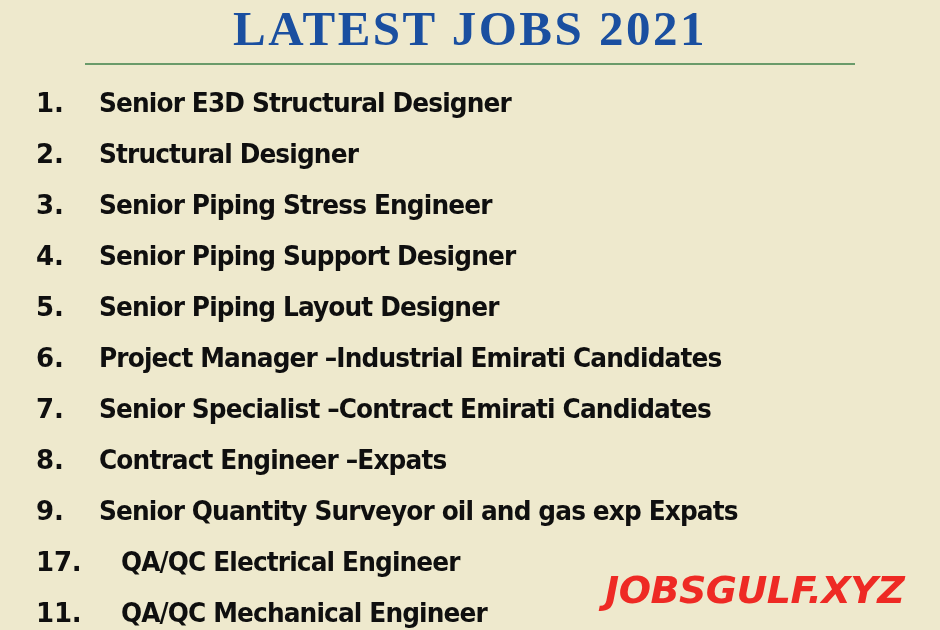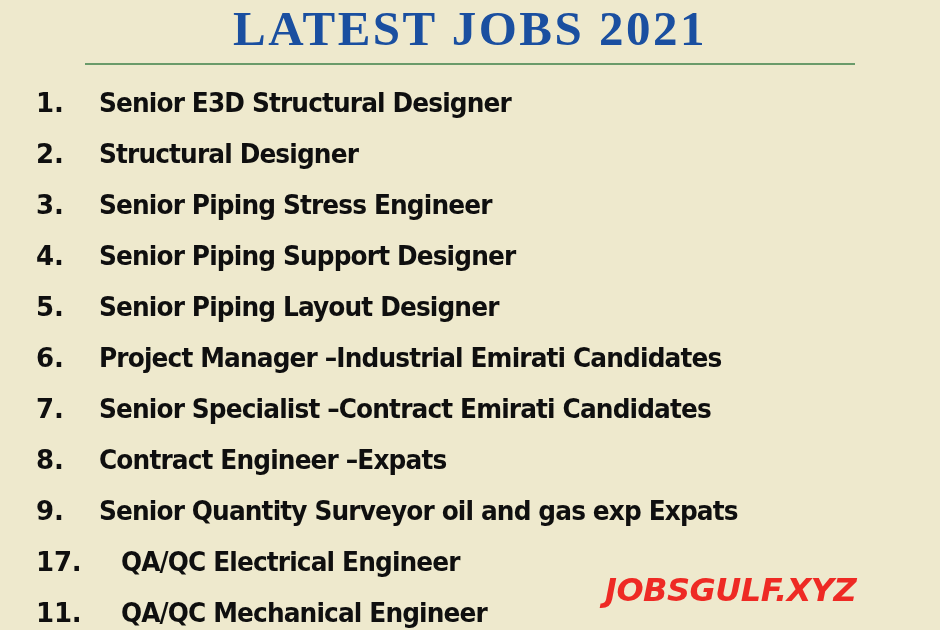--- a/index.html
+++ b/index.html
@@ -107,21 +107,21 @@
   }
 
   
   .watermark {
     position: absolute;
     left: 605px;
     top: 566px;
     font-family: "DejaVu Sans", "Liberation Sans", sans-serif;
     font-weight: bold;
     font-style: italic;
-    font-size: 32px;
+    font-size: 38px;
     line-height: 48px;
     letter-spacing: -0.5px;
     color: #ee2a24;
     white-space: nowrap;
   }
 </style>
 </head>
 <body>
 
 <div class="poster">

